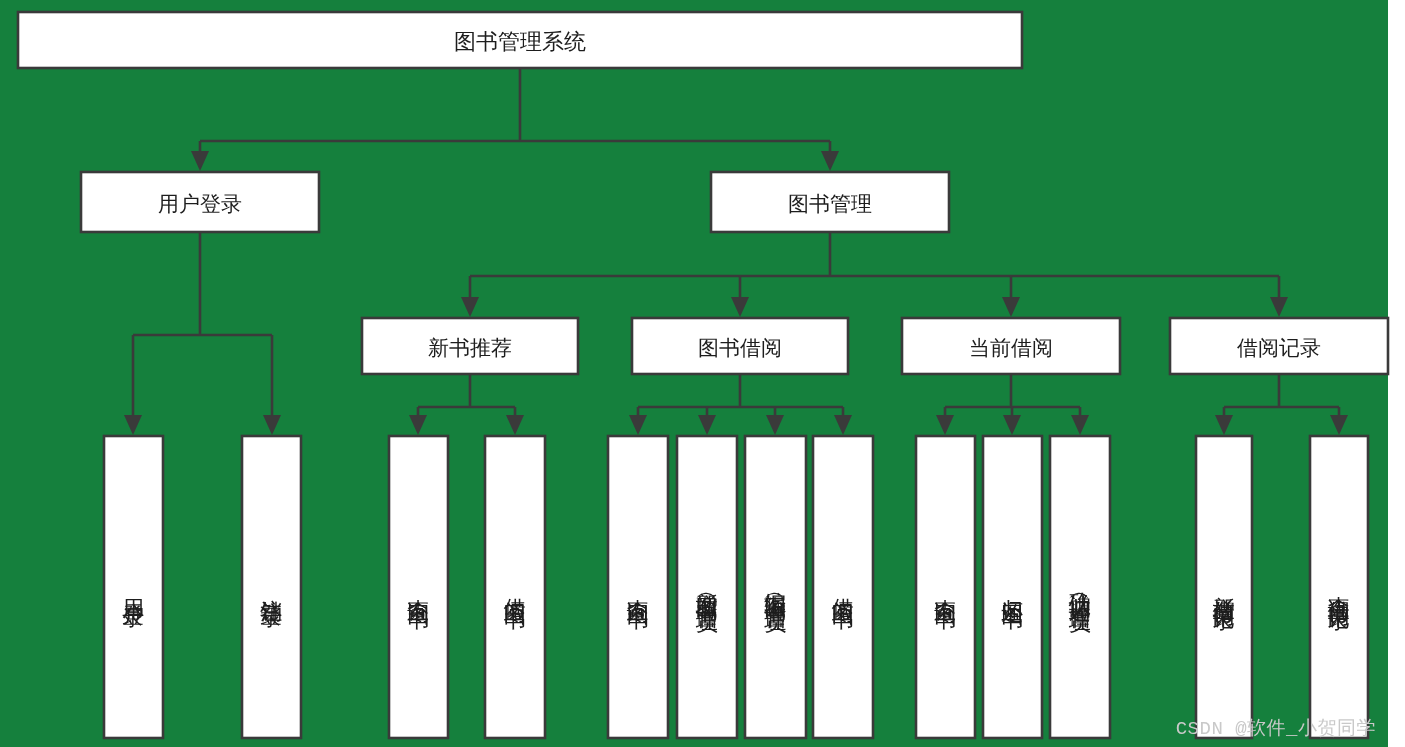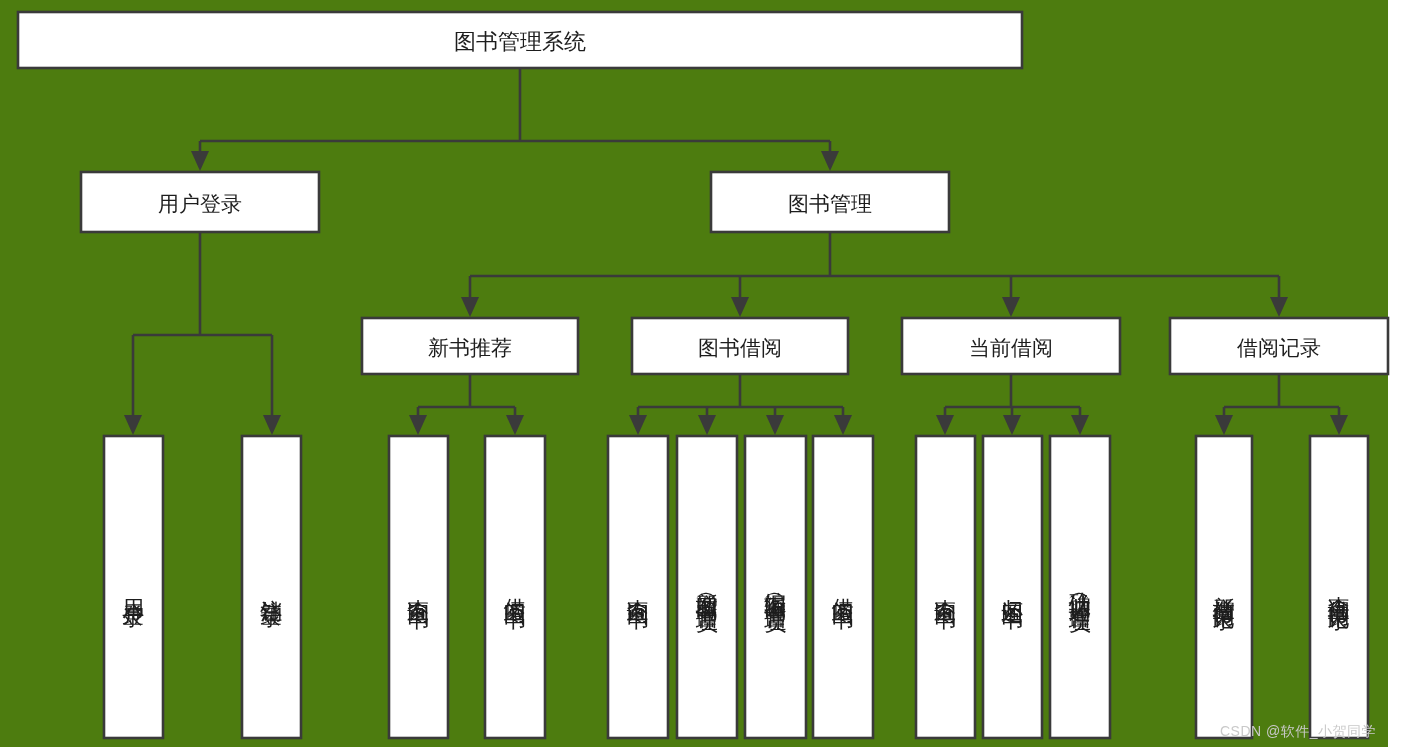--- a/index.html
+++ b/index.html
@@ -12,21 +12,21 @@
     width: 1405px;
     height: 747px;
     font-family: "Liberation Sans", "DejaVu Sans", sans-serif;
     overflow: hidden;
     position: relative;
   }
   #diagram-root {
     position: relative;
     width: 1388px;
     height: 747px;
-    background: #4d7c0f;
+    background: #15803d;
   }
   svg.diagram-svg {
     position: absolute;
     left: 0;
     top: 0;
     width: 1405px;
     height: 747px;
     display: block;
   }
   .node-box {
@@ -70,22 +70,22 @@
     font-size: 22px;
     line-height: 1.06;
     letter-spacing: 3px;
     color: #1d1d1d;
     white-space: nowrap;
   }
   .watermark {
     position: absolute;
     right: 12px;
     bottom: 6px;
-    font-family: Liberation Sans, sans-serif;
-    font-size: 14px;
+    font-family: Liberation Mono, monospace;
+    font-size: 19px;
     color: #c9c9c9;
     letter-spacing: 0.5px;
     white-space: nowrap;
     user-select: none;
   }
 </style>
 </head>
 <body>
 
 <div id="diagram-root">

